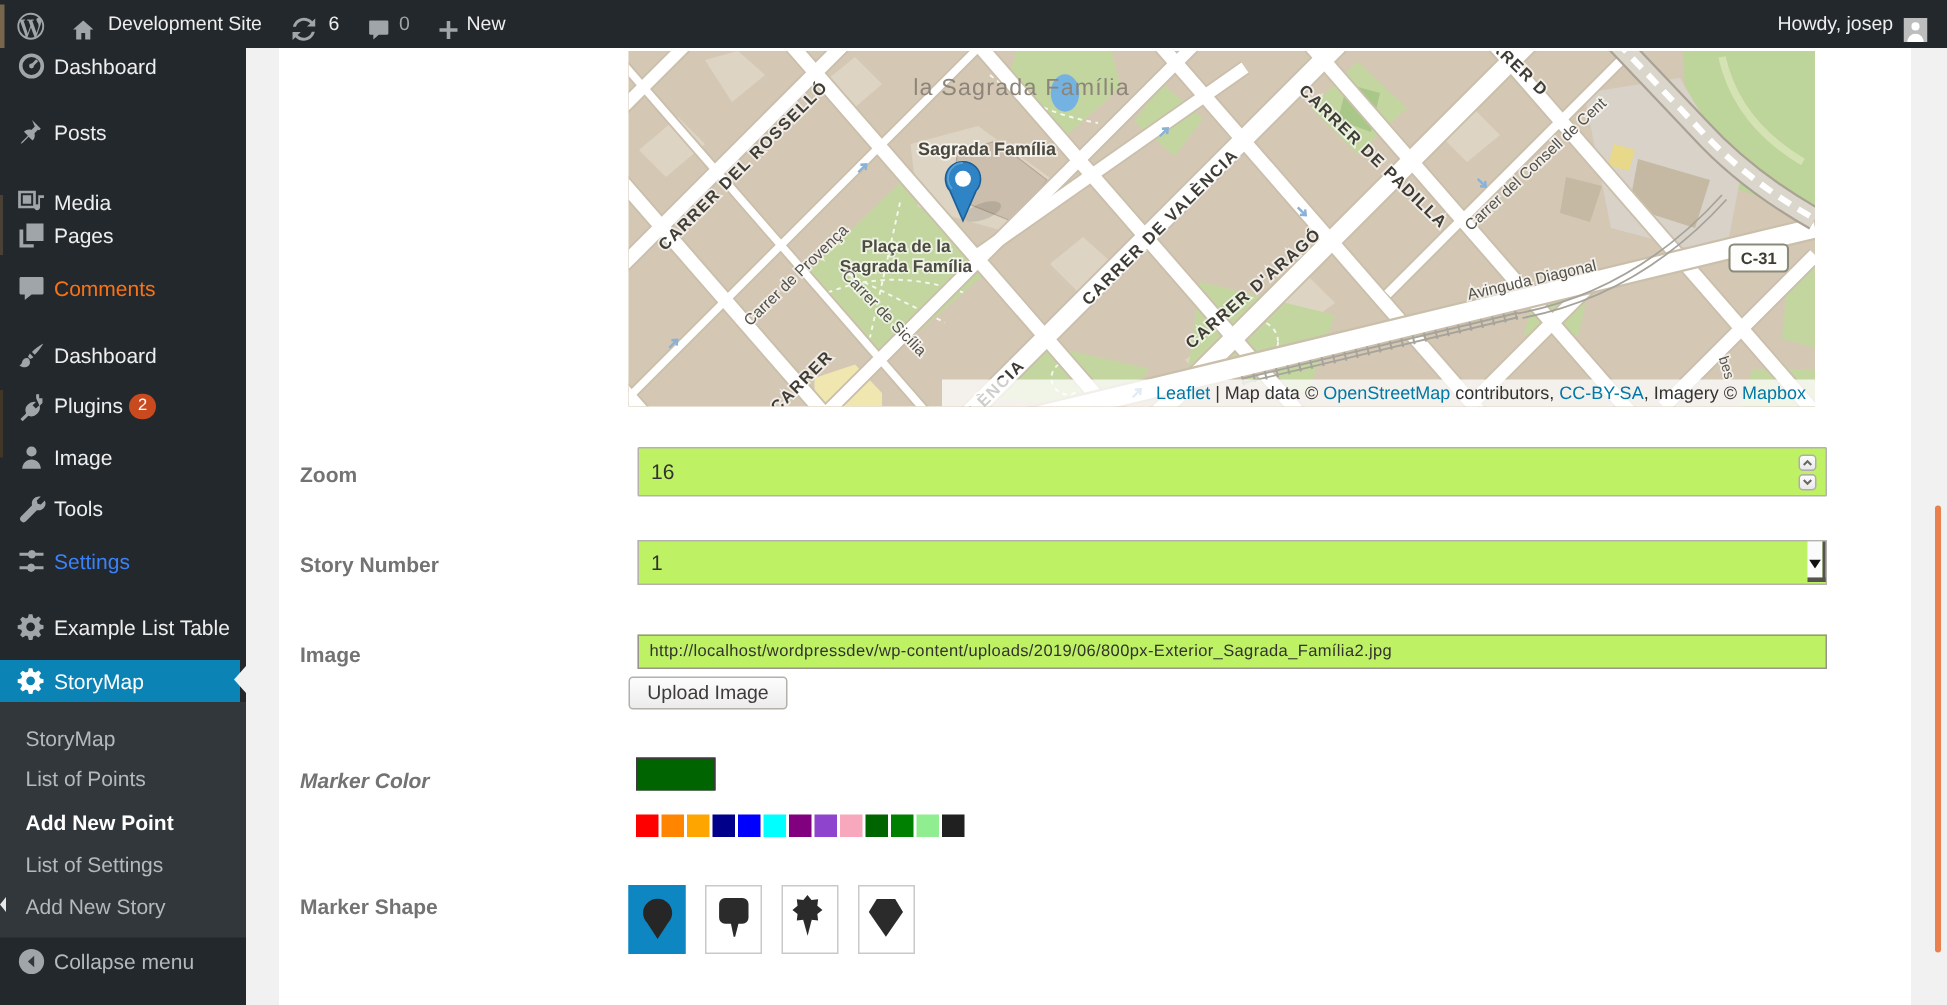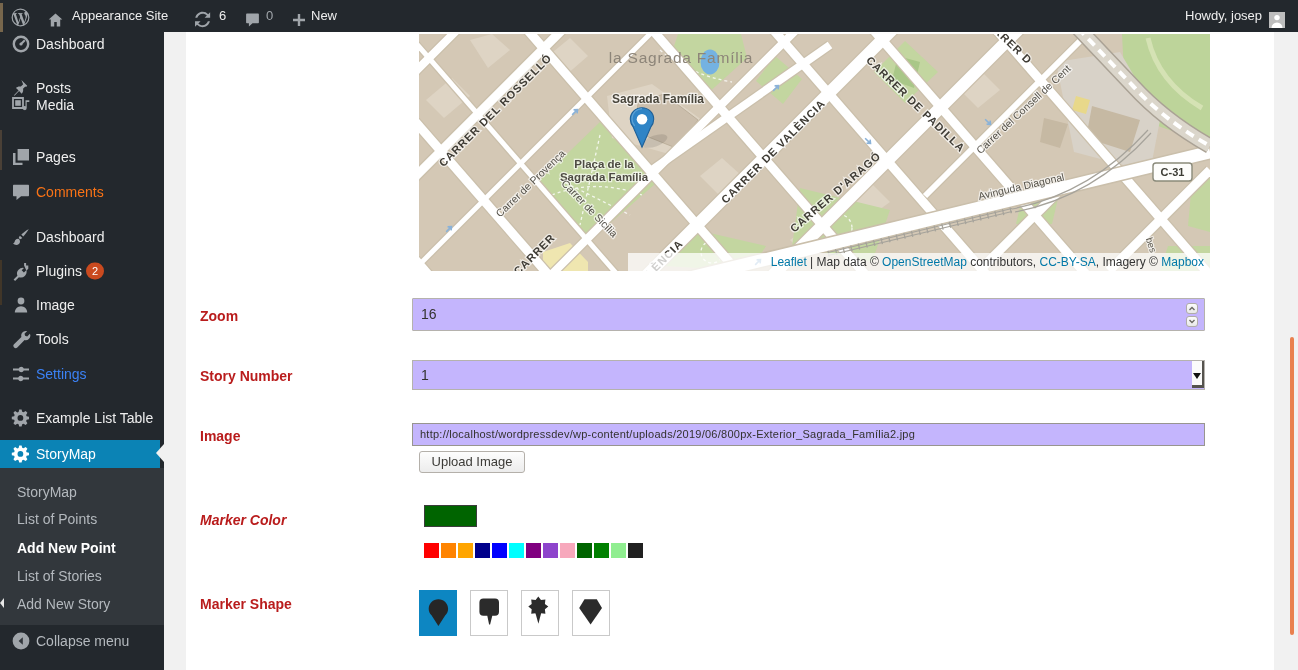--- a/index.html
+++ b/index.html
@@ -19,24 +19,24 @@
 .mi .lab { position:absolute; left:36px; top:50%; transform:translateY(-50%); }
 .mi .ic { position:absolute; left:11px; top:50%; transform:translateY(-50%); width:20px; height:20px; color:#a0a5aa; }
 .mi .ic svg { width:20px; height:20px; display:block; }
 #submenu { position:absolute; left:0; top:436px; width:164px; height:157px; background:#32373c; }
 .smi { position:absolute; left:17px; color:#b4b9be; font-size:14px; transform:translateY(-50%); white-space:nowrap; }
 .badge { display:inline-block; background:#ca4a1f; color:#fff; border-radius:9px; padding:0 6px; font-size:11px; line-height:17px; vertical-align:top; margin-top:0px; margin-left:4px; }
 
 
 #content { position:absolute; left:164px; top:32px; width:1134px; height:638px; background:#f1f1f1; }
 #white { position:absolute; left:22px; top:0; width:1088px; height:638px; background:#ffffff; }
-.flabel { position:absolute; left:200px; transform:translateY(-50%); font-size:14px; font-weight:bold; color:#b91c1c; }
-
-
-.inp { position:absolute; left:412px; width:793px; background:#c4b5fd; border:1px solid #b5b2ad; color:#33322e; font-size:14px; }
+.flabel { position:absolute; left:200px; transform:translateY(-50%); font-size:14px; font-weight:bold; color:#737373; }
+
+
+.inp { position:absolute; left:425px; width:793px; background:#bef264; border:1px solid #b5b2ad; color:#33322e; font-size:14px; }
 #zoominp { top:298px; height:33px; line-height:31px; padding-left:8px; border-radius:1px; }
 #storysel { top:360px; height:30px; line-height:28px; padding-left:8px; }
 #imginp { top:423px; height:23px; line-height:21px; padding-left:7px; font-size:11px; letter-spacing:0.25px; border:1px solid #98958f; }
 #uploadbtn { position:absolute; left:419px; top:451px; width:106px; height:22px; background:linear-gradient(#fdfdfd,#ececec); border:1px solid #b4b0aa; border-radius:3px; font-size:13px; color:#3c3b37; text-align:center; line-height:20px; }
 .sw { position:absolute; width:15px; height:15px; top:543px; }
 #mainsw { position:absolute; left:424px; top:505px; width:53px; height:22px; background:#006400; border:1px solid #3c3c3c; }
 .shapebox { position:absolute; top:590px; width:38px; height:46px; background:#fff; border:1px solid #c9c9c9; }
 .shapebox svg { display:block; }
 </style>
 </head>
@@ -51,21 +51,21 @@
     <div class="it" style="left:11px; top:7px; height:18px;">
       <svg width="19" height="19" viewBox="0 0 20 20" fill="#a0a5aa">
           <path d="M10 0.6a9.4 9.4 0 1 0 0 18.8A9.4 9.4 0 0 0 10 .6zM1.9 10a8 8 0 0 1 .7-3.3l3.8 10.4A8.1 8.1 0 0 1 1.9 10zm8.1 8.1c-.8 0-1.6-.1-2.3-.3l2.4-7 2.5 6.8a8 8 0 0 1-2.6.5zm1.1-12c.5 0 .9-.1.9-.1.4-.1.4-.7-.1-.7 0 0-1.3.1-2.2.1-.8 0-2.1-.1-2.1-.1-.4 0-.5.6-.1.7 0 0 .4.1.9.1l1.3 3.5-1.8 5.4L5 6.1c.5 0 .9-.1.9-.1.4-.1.4-.7-.1-.7 0 0-1.3.1-2.1.1h-.5A8.1 8.1 0 0 1 10 1.9c2.1 0 4 .8 5.5 2.1h-.1c-.8 0-1.4.7-1.4 1.4 0 .7.4 1.2.8 1.9.3.5.7 1.2.7 2.2 0 .7-.2 1.5-.6 2.6l-.8 2.7-3-8.7zm3 10.9 2.5-7.1c.5-1.2.6-2.1.6-2.9v-.6a8.1 8.1 0 0 1-3 10.6z"></path>
         </svg>
     </div>
     <div class="it" style="left:47px; top:8px; height:16px;">
       <svg width="17" height="16" viewBox="0 0 20 20" fill="#a0a5aa">
           <path d="M10 2 1.5 9.5h2.6V18h4.3v-5.5h3.2V18h4.3V9.5h2.6z"></path>
         </svg>
     </div>
-    <div class="it" style="left:72px;">Appearance Site</div>
+    <div class="it" style="left:72px;">Development Site</div>
     <div class="it" style="left:194px; top:8px; height:16px;">
       <svg width="17" height="17" viewBox="0 0 20 20" fill="#a0a5aa">
           <path d="M10.2 3.3c1.9 0 3.7.8 4.9 2.1l-2.6 2.5h6.5V1.5l-2.3 2.3A8.9 8.9 0 0 0 10.2 1C6 1 2.4 4 1.5 8h2.4c.8-2.7 3.3-4.7 6.3-4.7zm6.1 8.7c-.8 2.7-3.4 4.7-6.3 4.7-1.9 0-3.7-.8-4.9-2.1l2.6-2.5H1.2v6.4l2.3-2.3a8.9 8.9 0 0 0 6.5 2.8c4.2 0 7.8-3 8.7-7z"></path>
         </svg>
     </div>
     <div class="it" style="left:219px;">6</div>
     <div class="it" style="left:244px; top:8px; height:16px;">
       <svg width="17" height="16" viewBox="0 0 20 20" fill="#a0a5aa">
           <path d="M3 2h14c.6 0 1 .4 1 1v10c0 .6-.4 1-1 1h-7l-4.5 4v-4H3c-.6 0-1-.4-1-1V3c0-.6.4-1 1-1z"></path>
         </svg>
@@ -101,21 +101,21 @@
     <span class="lab" style="color:#eee;">Dashboard</span>
         </div>
         <div class="mi" style="top:39px;height:34px;">
     <span class="ic" style="color:#a0a5aa">
             <svg viewBox="0 0 20 20" fill="currentColor">
               <path d="m10.4 2 5.8 5.8-1.1 1.1-.8-.4-2.3 2.3c.5 1.7.1 3.6-1.3 4.9l-2.6-2.6L4 17.3l-1.2.6.6-1.2 4.2-4.2L5 9.9c1.3-1.3 3.2-1.8 4.9-1.3l2.3-2.3-.4-.8z"></path>
             </svg>
           </span>
     <span class="lab" style="color:#eee;">Posts</span>
         </div>
-        <div class="mi" style="top:56px;height:34px;padding-left:22px;">
+        <div class="mi" style="top:86px;height:34px;padding-left:22px;">
     <span class="ic" style="color:#a0a5aa">
             <svg viewBox="0 0 20 20" fill="currentColor">
               <path d="M2.5 3.5h9.5v9.5H9.8V9.2l-3 1.7v2.1h-1A3 3 0 0 0 2.5 10zM13 5.5h4.5v2H13zm0 3.5h4.5v2H13zm0 3.5h4.5v2H13z" opacity="0"></path>
               <path d="M2 3h10v10H2z" fill="none" stroke="currentColor" stroke-width="1.8"></path>
               <path d="M14.5 5.2v6.1a2 2 0 1 0 1.2 1.8V7h2.6V5.2z"></path>
               <path d="M4.2 5.2h5.6v5.6H4.2z"></path>
             </svg>
           </span>
     <span class="lab" style="color:#eee;">Media</span>
         </div>
@@ -202,21 +202,21 @@
     <span class="lab" style="color:#eee;color:#b4b9be;">Collapse menu</span>
         </div>
       </div>
 
     <div class="abs" style="left:156px; top:412px; width:0; height:0; border-top:9px solid transparent; border-bottom:9px solid transparent; border-right:8px solid #f1f1f1;"></div>
 
     <div class="abs" style="left:0px; top:566px; width:0; height:0; border-top:5px solid transparent; border-bottom:5px solid transparent; border-right:4px solid #e8e8e8;"></div>
   <div class="smi" style="top:459.5px;">StoryMap</div>
       <div class="smi" style="top:487px;">List of Points</div>
       <div class="smi" style="top:515.5px;color:#fff;font-weight:bold;">Add New Point</div>
-      <div class="smi" style="top:543.5px;">List of Stories</div>
+      <div class="smi" style="top:543.5px;">List of Settings</div>
       <div class="smi" style="top:571.5px;">Add New Story</div>
     </div>
 
   <div id="content">
     <div id="white"></div>
   </div>
 
   <div class="flabel" style="top:316px;">Zoom</div>
   <div class="flabel" style="top:376px;">Story Number</div>
   <div class="flabel" style="top:436px;">Image</div>

